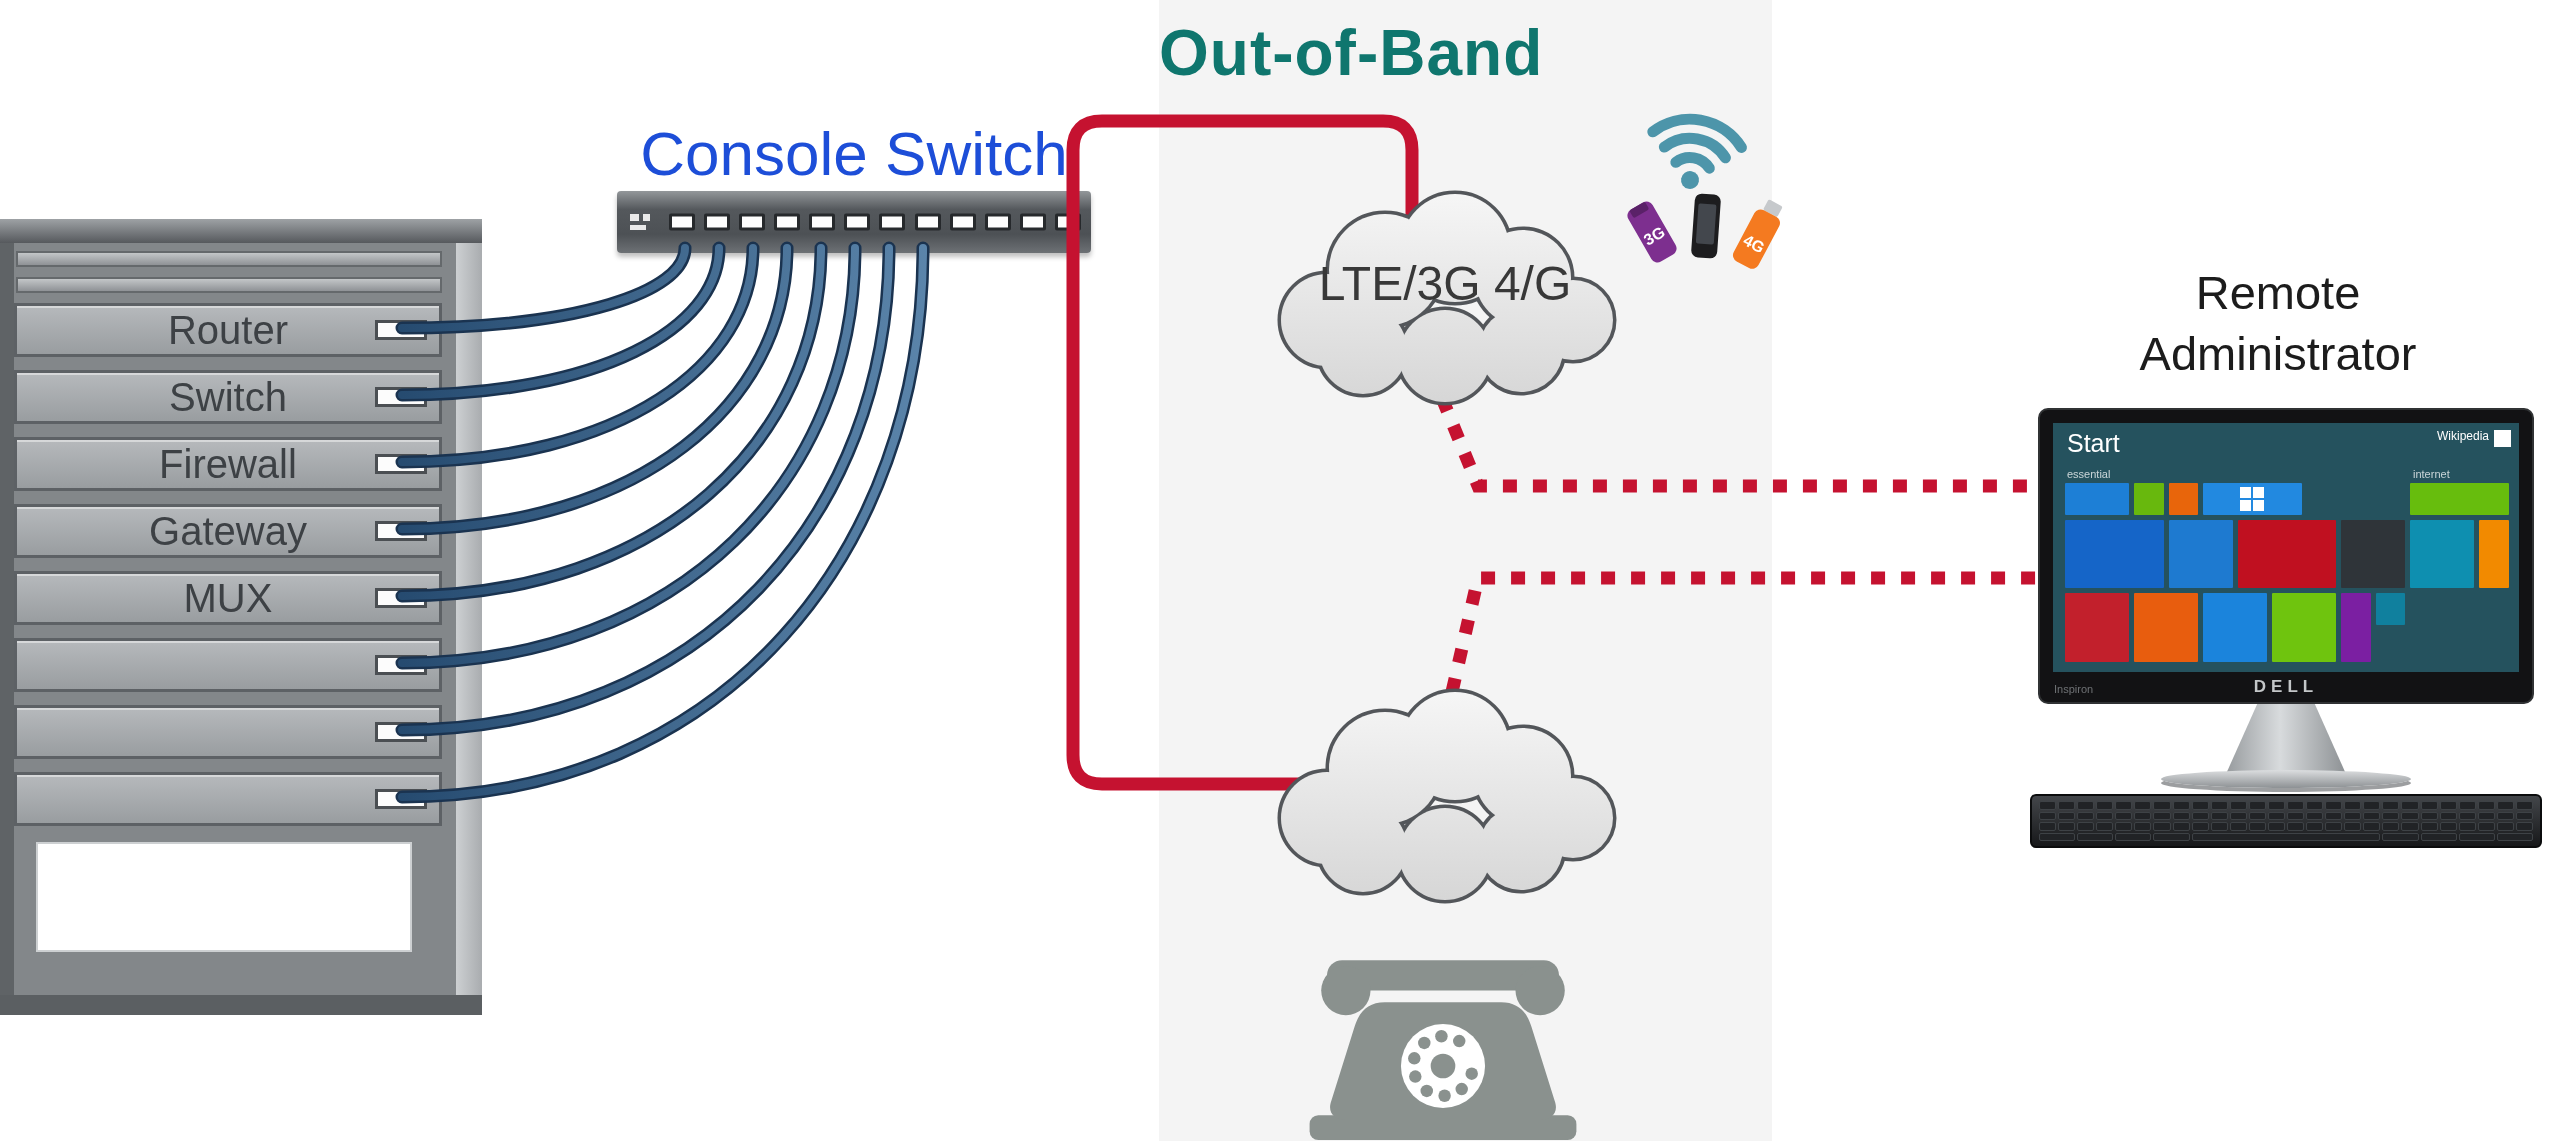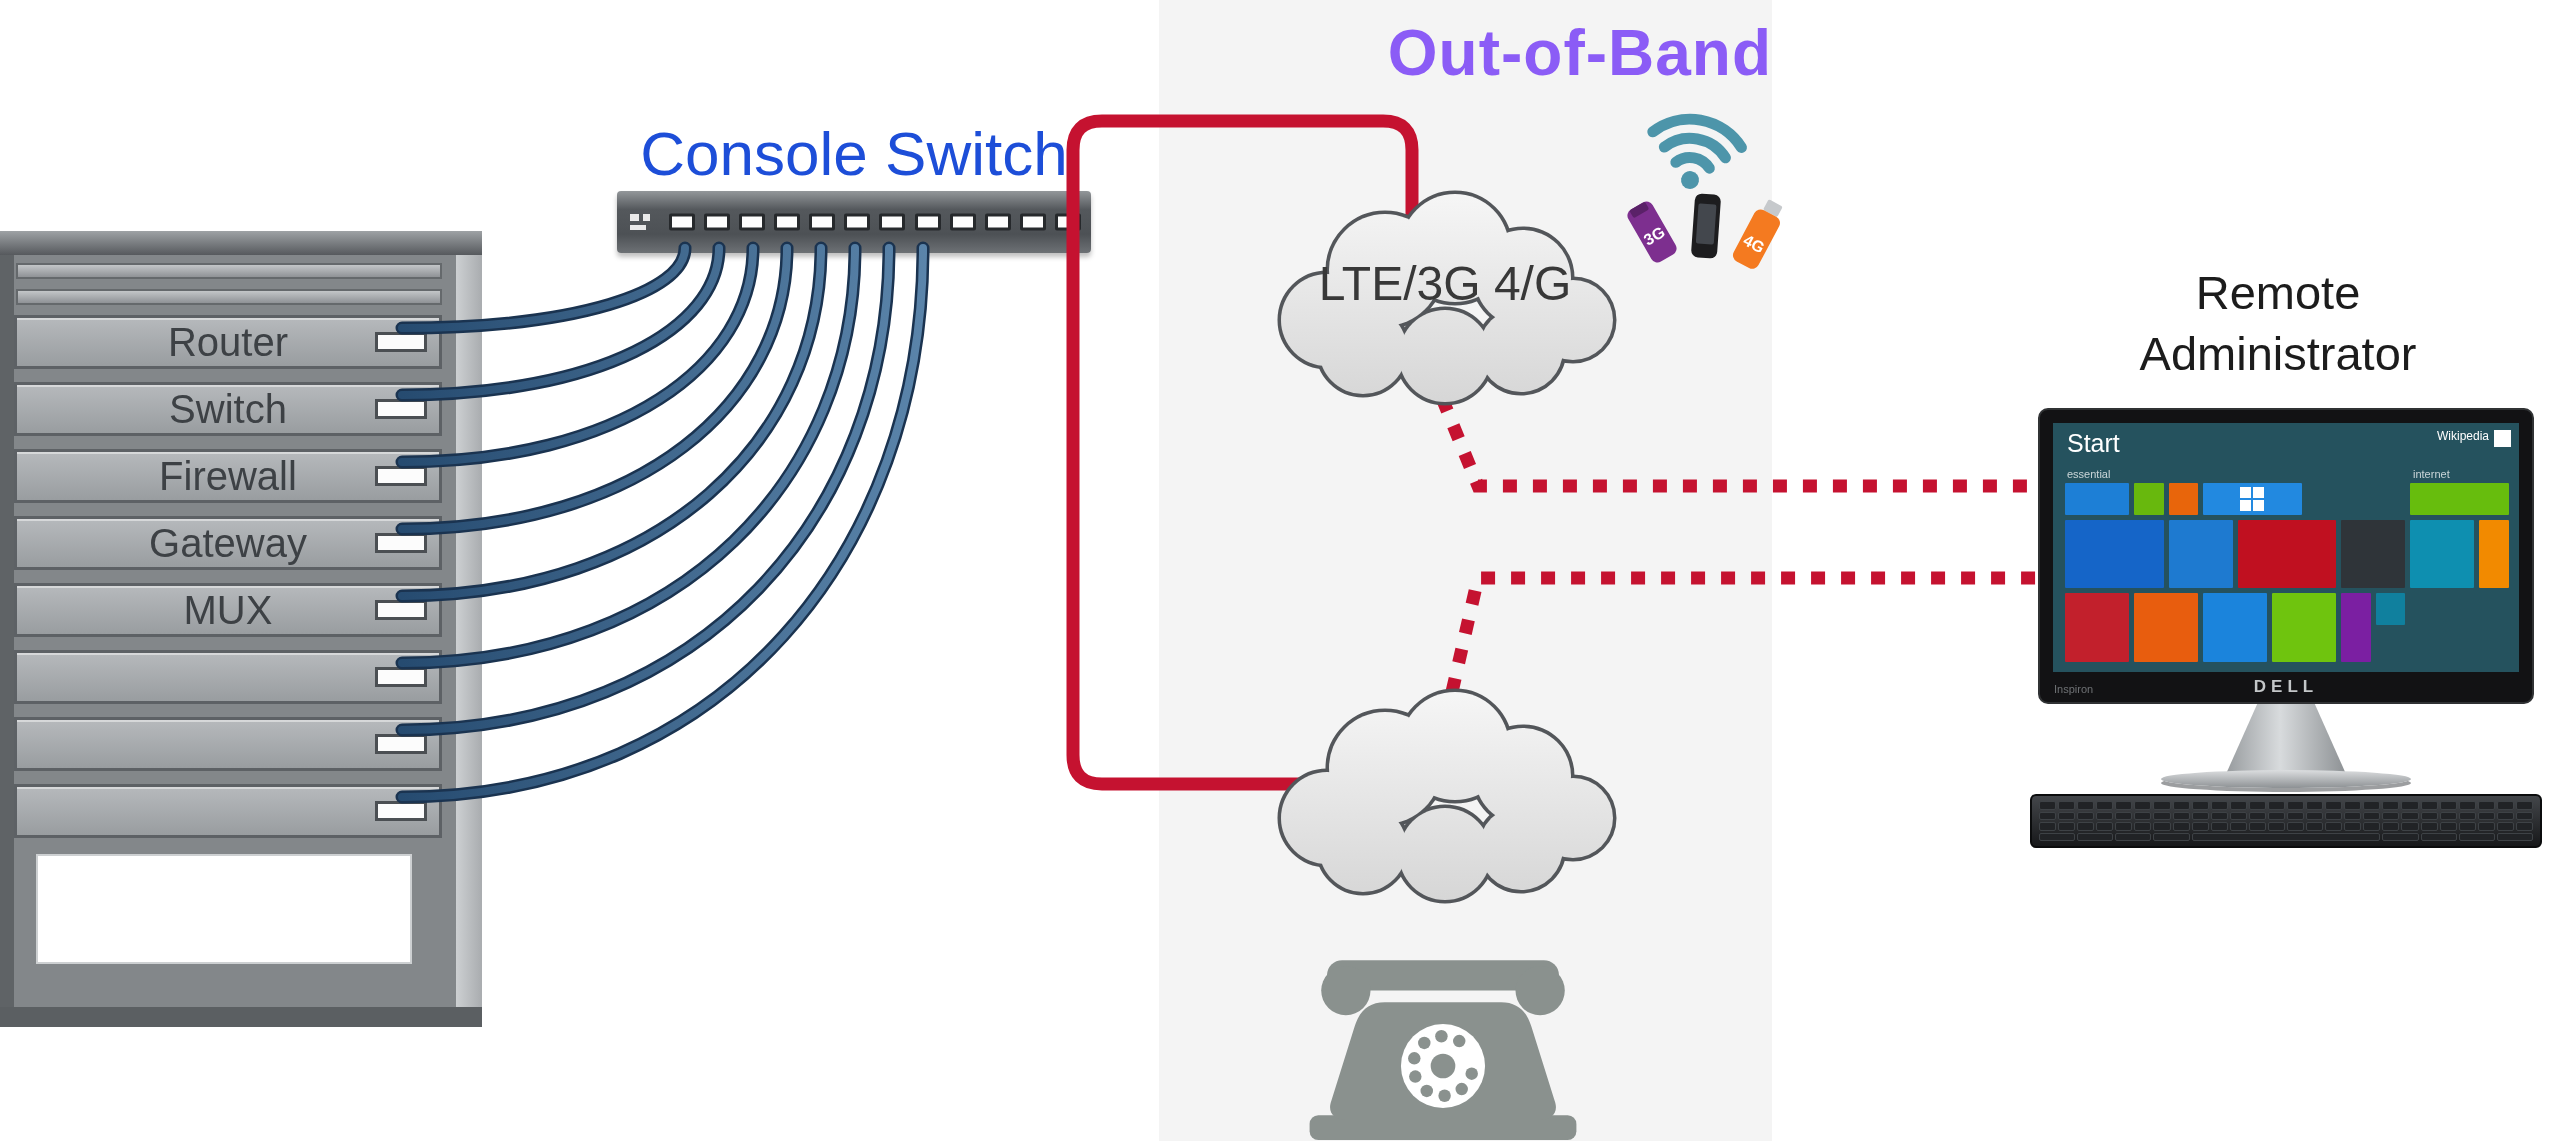--- a/index.html
+++ b/index.html
@@ -2,29 +2,29 @@
 <html><head>
 <meta charset="utf-8">
 <style>
   *{margin:0;padding:0;box-sizing:border-box;}
   html,body{background:#fff;}
   body{font-family:"Liberation Sans",sans-serif;}
   .canvas{position:relative;width:2560px;height:1141px;background:#ffffff;overflow:hidden;}
 
   
   .oob-band{position:absolute;left:1159px;top:0;width:613px;height:1141px;background:#f4f4f4;}
-  .oob-title{position:absolute;left:1159px;top:16px;width:613px;text-align:right;font-size:64px;font-weight:800;color:#8b5cf6;letter-spacing:1px;}
+  .oob-title{position:absolute;left:1159px;top:16px;width:613px;text-align:left;font-size:64px;font-weight:800;color:#0f766e;letter-spacing:1px;}
   .console-switch-label{position:absolute;left:617px;top:118px;width:474px;text-align:center;font-size:62px;color:#1d4ed8;}
   .remote-admin-label{position:absolute;left:2016px;top:262px;width:524px;text-align:center;font-size:47px;color:#1c1c1c;line-height:1.3;}
   .cloud-label{position:absolute;width:376px;text-align:center;font-size:48px;color:#383838;}
   .cloud-label.lte{left:1257px;top:256px;}
   .cloud-label.v92{left:1257px;top:754px;}
 
   
-  .rack{position:absolute;left:0;top:231px;width:482px;height:796px;background:#83878a;}
+  .rack{position:absolute;left:0;top:219px;width:482px;height:796px;background:#83878a;}
   .rack-left-edge{position:absolute;left:0;top:0;width:14px;height:100%;background:#5f6366;}
   .rack-side{position:absolute;right:0;top:0;width:26px;height:100%;background:linear-gradient(90deg,#cdd0d2,#a9acaf);}
   .rack-top{position:absolute;left:0;top:0;width:100%;height:24px;background:linear-gradient(#9ea2a5,#56595d);}
   .rack-bottom{position:absolute;left:0;bottom:0;width:100%;height:20px;background:#5b5f62;}
   .vent{position:absolute;left:16px;width:426px;height:16px;background:linear-gradient(#c3c6c8,#8f9296);border:2px solid #65696c;}
   .vent.v1{top:32px;}.vent.v2{top:58px;}
   .rack-slots{position:absolute;left:14px;top:84px;width:428px;display:flex;flex-direction:column;gap:13px;}
   .slot{position:relative;height:54px;background:linear-gradient(#b6b9bc,#999da0);border:3px solid #5d6165;box-shadow:inset 0 2px 0 rgba(255,255,255,.45);display:flex;align-items:center;justify-content:center;}
   .slot-label{font-size:40px;color:#3d4145;}
   .slot-port{position:absolute;right:12px;top:50%;transform:translateY(-50%);width:52px;height:20px;background:#fcfcfc;border:3px solid #4b4f53;}

